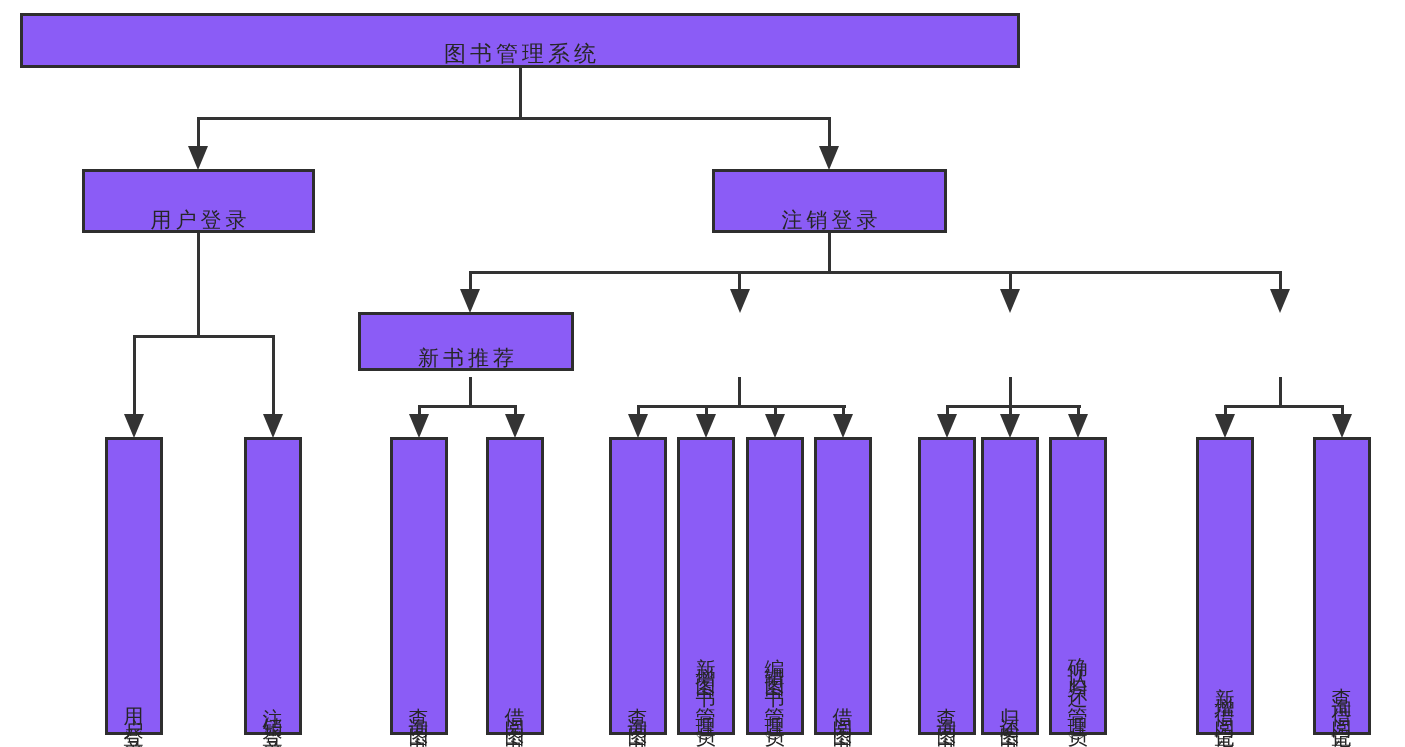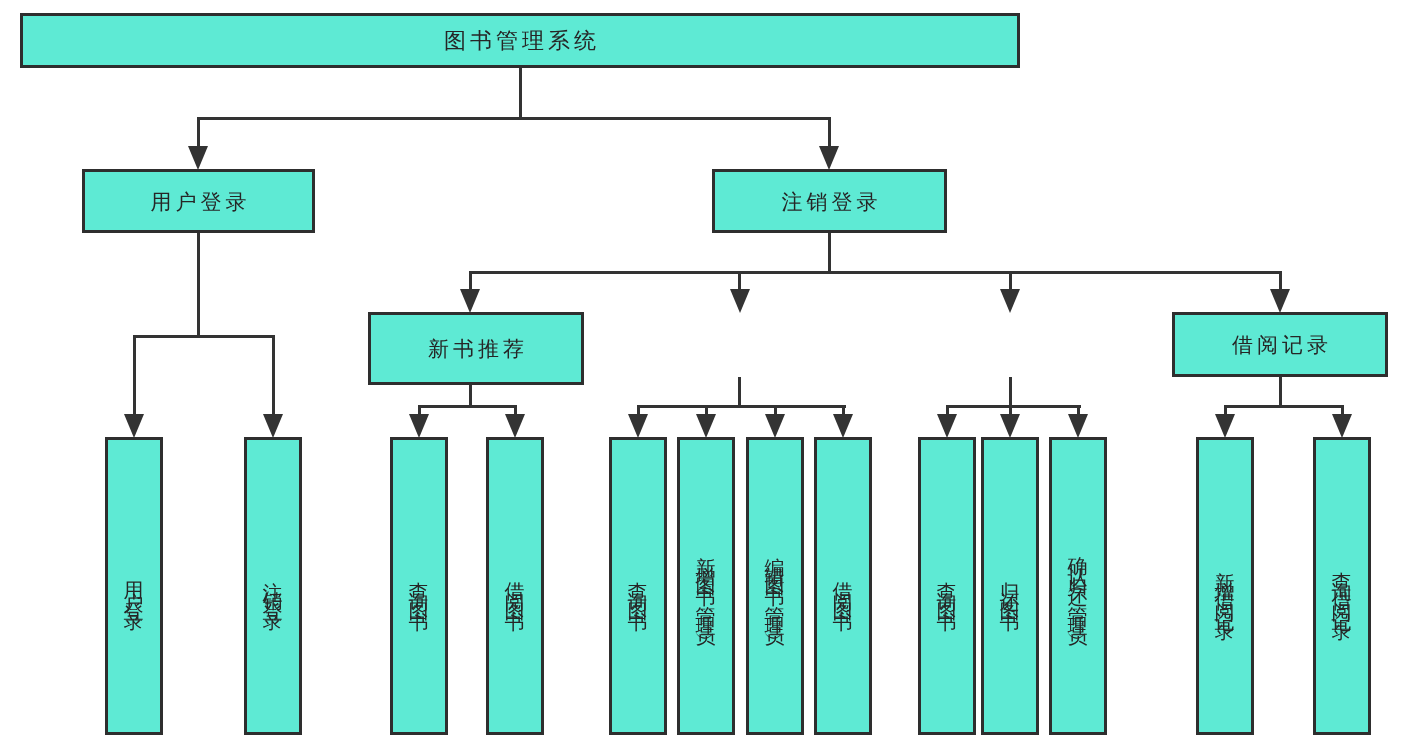--- a/index.html
+++ b/index.html
@@ -14,22 +14,22 @@
     position:relative;
     width:1405px;height:747px;
     background:var(--c-background);
     font-family:"Liberation Sans","DejaVu Sans",sans-serif;
     color:var(--c-text);
     overflow:hidden;
   }
   .node{
     position:absolute;
     border:3px solid var(--c-border);
-    background:#5eead4;
-    display:flex;align-items:center;justify-content:center;
+    background:#8b5cf6;
+    display:flex;align-items:flex-end;justify-content:center;
     box-sizing:border-box;
     z-index:2;
   }
   .hlabel{
     font-size:21px;
     letter-spacing:4px;
     text-indent:4px;
     white-space:nowrap;
     line-height:1;
   }
@@ -68,25 +68,22 @@
     <span class="hlabel">图书管理系统</span>
   </div>
 
   <div class="node lvl2" style="left:82px;top:169px;width:233px;height:64px">
     <span class="hlabel">用户登录</span>
   </div>
   <div class="node lvl2" style="left:712px;top:169px;width:235px;height:64px">
     <span class="hlabel">注销登录</span>
   </div>
 
-  <div class="node lvl3" style="left:368px;top:312px;width:216px;height:73px">
+  <div class="node lvl3" style="left:358px;top:312px;width:216px;height:59px">
     <span class="hlabel">新书推荐</span>
-  </div>
-  <div class="node lvl3" style="left:1172px;top:312px;width:216px;height:65px">
-    <span class="hlabel">借阅记录</span>
   </div>
 
   <div class="node leaf" style="left:105px;top:437px;width:58px;height:298px">
     <span class="vlabel">用户登录</span>
   </div>
   <div class="node leaf" style="left:244px;top:437px;width:58px;height:298px">
     <span class="vlabel">注销登录</span>
   </div>
   <div class="node leaf" style="left:390px;top:437px;width:58px;height:298px">
     <span class="vlabel">查询图书</span>

